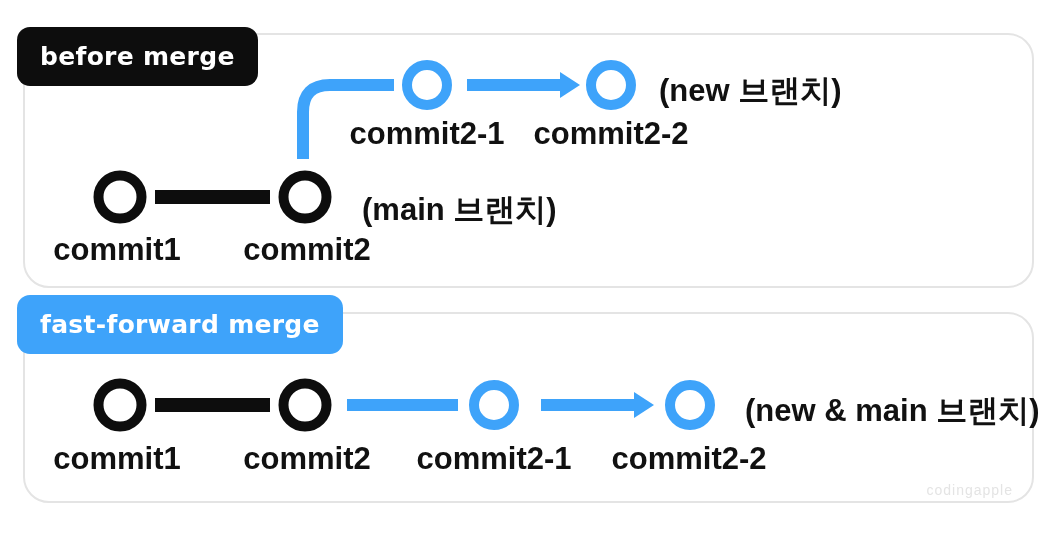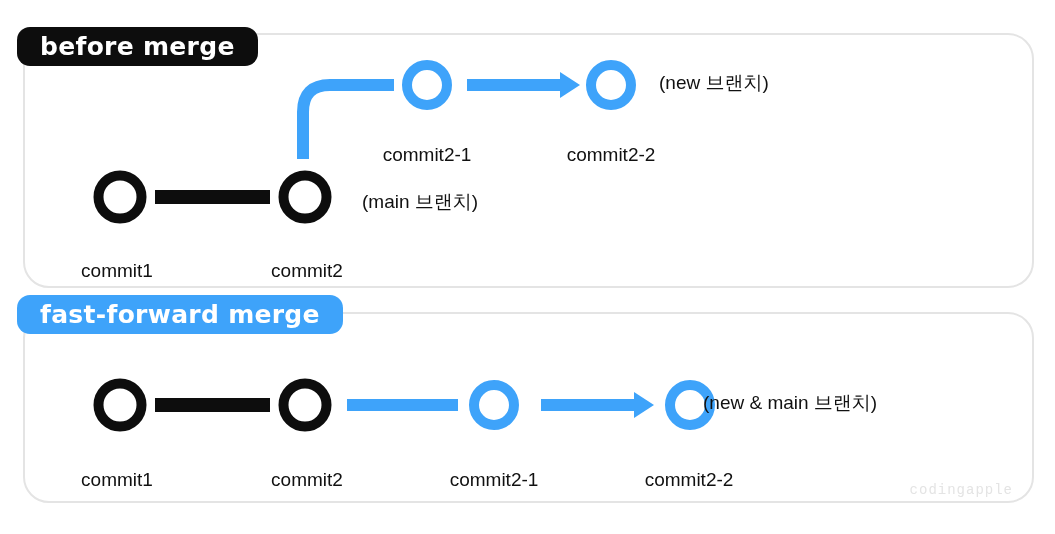--- a/index.html
+++ b/index.html
@@ -16,40 +16,41 @@
   }
   .panel{
     position:absolute;background:#fff;
     border:2px solid var(--panel-border);
     border-radius:26px;box-sizing:border-box;z-index:1;
   }
   #panel-before{left:23px;top:33px;width:1011px;height:255px;}
   #panel-ff{left:23px;top:312px;width:1011px;height:191px;}
   .badge{
     position:absolute;z-index:3;height:39px;line-height:39px;
-    padding:0 23px;border-radius:13px;color:#fff;
+    padding:10px 23px;border-radius:13px;color:#fff;
     font-family:"DejaVu Sans","Liberation Sans",sans-serif;
     font-weight:800;font-size:25px;letter-spacing:.3px;white-space:nowrap;
   }
   #badge-before{left:17px;top:27px;background:var(--node-black);}
   #badge-ff{left:17px;top:295px;background:var(--accent-blue);}
   #graph-svg{position:absolute;left:0;top:0;z-index:2;}
   .node-black{fill:#fff;stroke:var(--node-black);stroke-width:10;}
   .node-blue{fill:#fff;stroke:var(--accent-blue);stroke-width:10;}
   .edge-black{stroke:var(--node-black);stroke-width:14;fill:none;}
   .edge-blue{stroke:var(--accent-blue);stroke-width:12;fill:none;}
   .head-blue{fill:var(--accent-blue);stroke:none;}
   .lbl{
-    position:absolute;z-index:2;font-size:19px;color:#111;
+    position:absolute;z-index:2;font-size:31px;color:#111;
     white-space:nowrap;
+    font-weight:bold;
   }
-  .centered{transform:translateX(-50%);margin-top:28px;}
+  .centered{transform:translateX(-50%);}
   #watermark{
     position:absolute;z-index:2;right:42px;top:482px;
-    font-family:Liberation Mono, monospace;font-size:14px;
+    font-family:Liberation Sans, sans-serif;font-size:14px;
     letter-spacing:1px;color:var(--watermark-gray);
   }
 </style>
 </head>
 <body>
 
 <div class="panel" id="panel-before"></div>
 <div class="panel" id="panel-ff"></div>
 
 <div class="badge" id="badge-before">before merge</div>
@@ -86,15 +87,15 @@
 <div class="lbl centered" style="left:611px;top:116px">commit2-2</div>
 <div class="lbl" style="left:659px;top:70px">(new 브랜치)</div>
 <div class="lbl centered" style="left:117px;top:232px">commit1</div>
 <div class="lbl centered" style="left:307px;top:232px">commit2</div>
 <div class="lbl" style="left:362px;top:189px">(main 브랜치)</div>
 
 <div class="lbl centered" style="left:117px;top:441px">commit1</div>
 <div class="lbl centered" style="left:307px;top:441px">commit2</div>
 <div class="lbl centered" style="left:494px;top:441px">commit2-1</div>
 <div class="lbl centered" style="left:689px;top:441px">commit2-2</div>
-<div class="lbl" style="left:703px;top:390px">(new &amp; main 브랜치)</div>
+<div class="lbl" style="left:745px;top:390px">(new &amp; main 브랜치)</div>
 
 <div id="watermark">codingapple</div>
 
 </body></html>

